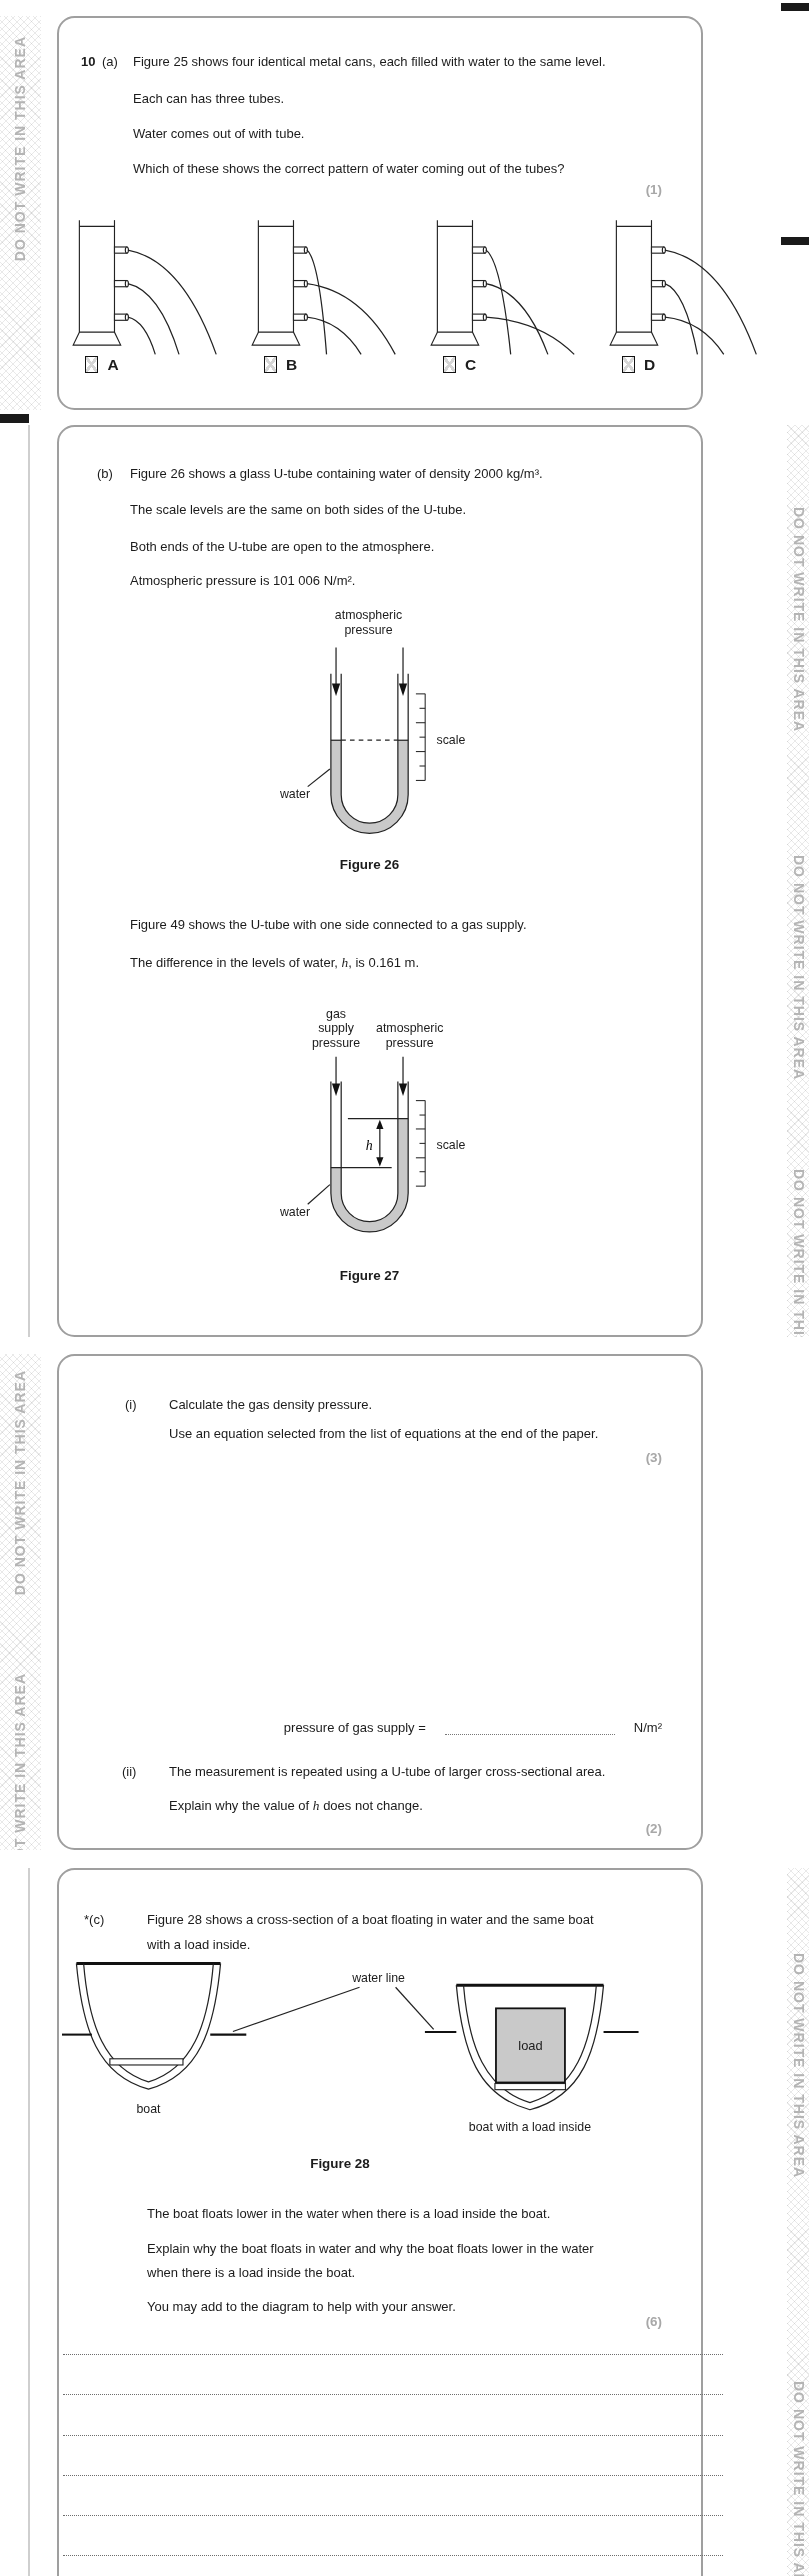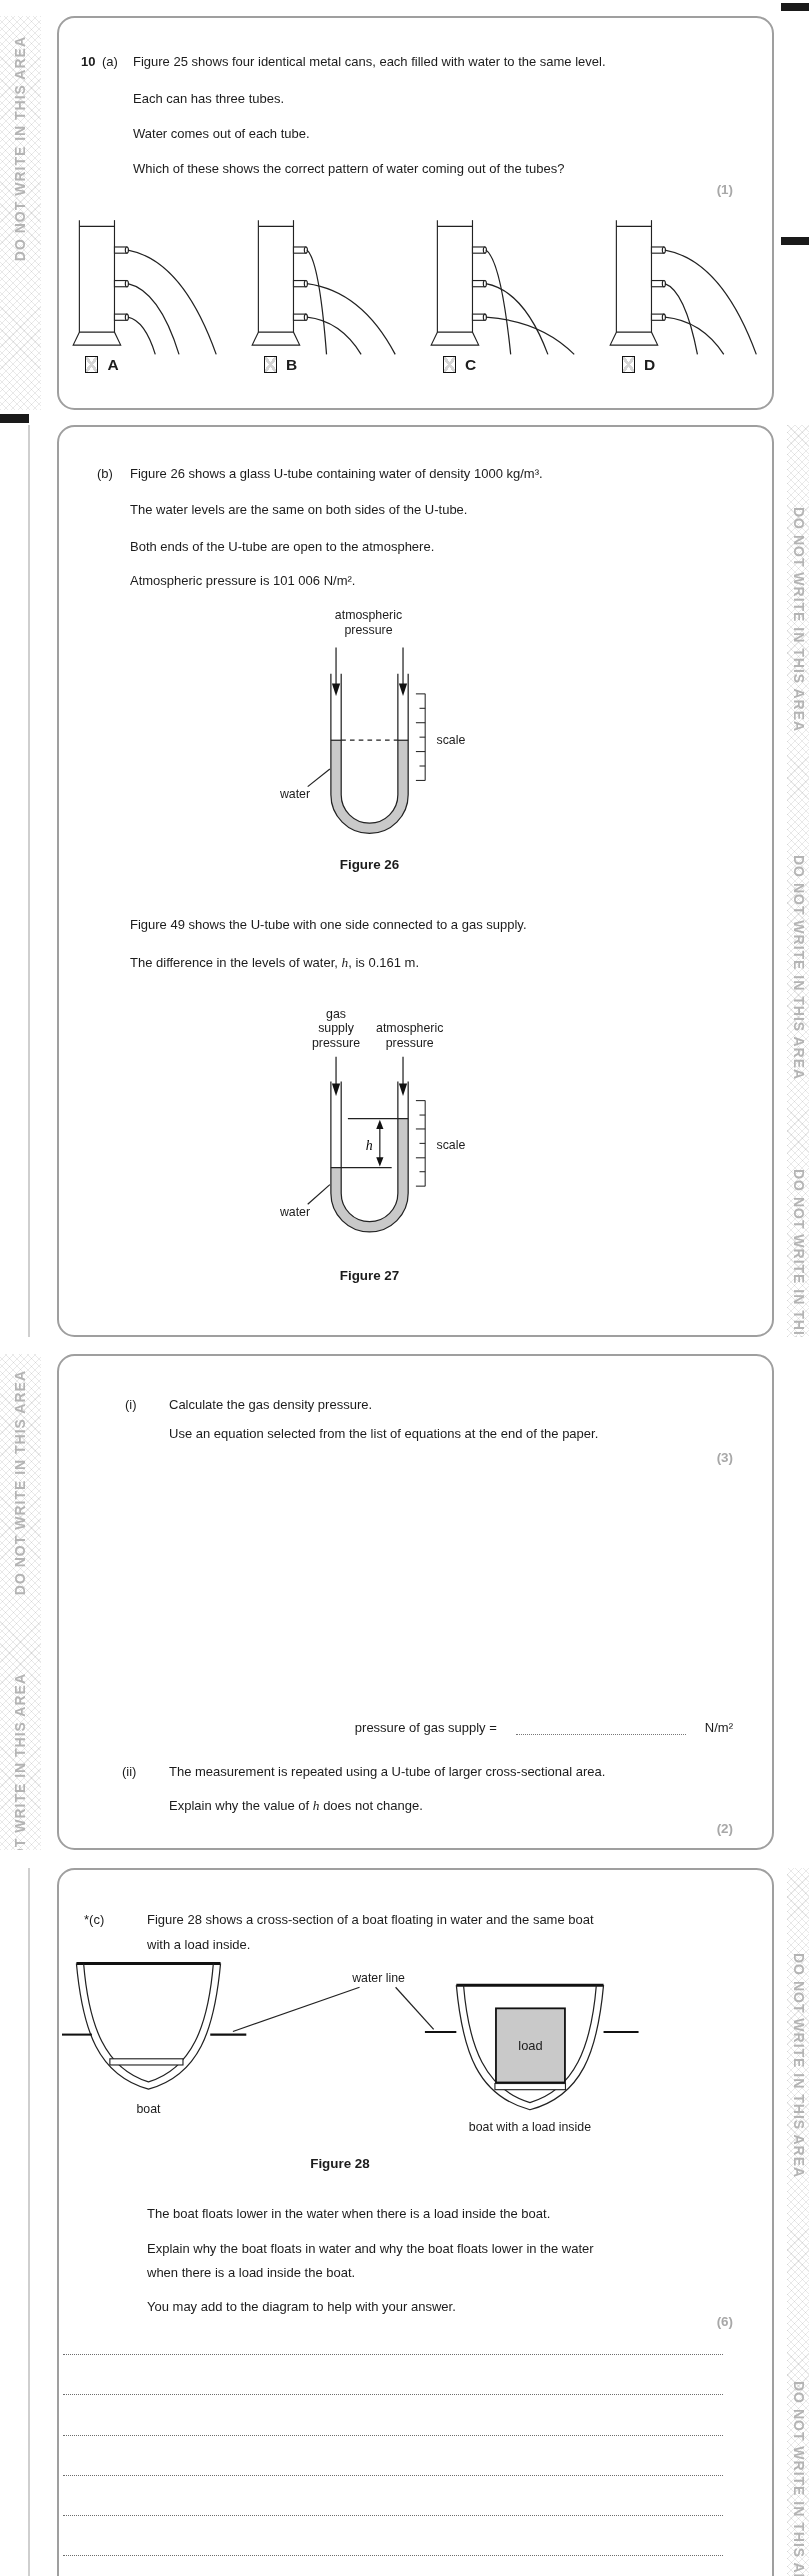--- a/index.html
+++ b/index.html
@@ -1,18 +1,18 @@
 <!DOCTYPE html>
 <html style="font-size:8.2px"><head>
 <meta charset="utf-8">
 <style>
   html,body{margin:0;padding:0;background:#fff;}
   #page{position:relative;width:810px;height:2934px;background:#fff;overflow:hidden;
         font-family:"Liberation Sans",sans-serif;color:#1c1c1c;}
-  .qbox{position:absolute;left:57px;width:717px;border:2.6px solid #9f9f9f;border-radius:17.5px;
+  .qbox{position:absolute;left:57px;width:646px;border:2.6px solid #9f9f9f;border-radius:17.5px;
         background:#fff;box-sizing:border-box;}
   .tline{position:absolute;font-size:13px;white-space:nowrap;line-height:16.5px;}
   .b{font-weight:700;}
   .it{font-style:italic;font-family:"Liberation Serif",serif;font-size:13.4px;}
   .mark{position:absolute;right:39px;font-weight:700;color:#a8a8a8;font-size:13.4px;}
   .dotline{position:absolute;left:4.1px;width:660px;height:0;border-top:1.3px dotted #6e6e6e;}
   .ansline{position:absolute;right:39px;display:flex;align-items:flex-end;gap:19px;font-size:13px;}
   .dots{display:inline-block;width:170px;height:15.5px;border-bottom:1.3px dotted #777;}
   .hatch{position:absolute;overflow:hidden;
      background-image:
@@ -71,21 +71,21 @@
 
   <div class="regmark" style="left:0;top:414px;width:29px;height:8.8px"></div>
   <div class="regmark" style="left:781px;top:3.1px;width:29px;height:8.2px"></div>
   <div class="regmark" style="left:781px;top:237px;width:29px;height:8.2px"></div>
 
   <div class="qbox" style="top:15.5px;height:394px">
     <div class="tline" style="left:22px;top:36px"><span class="b">10</span></div>
     <div class="tline" style="left:43px;top:36px">(a)</div>
     <div class="tline" style="left:74px;top:36px">Figure 25 shows four identical metal cans, each filled with water to the same level.</div>
     <div class="tline" style="left:74px;top:73px">Each can has three tubes.</div>
-    <div class="tline" style="left:74px;top:108px">Water comes out of each tube.</div>
+    <div class="tline" style="left:74px;top:108px">Water comes out of with tube.</div>
     <div class="tline" style="left:74px;top:143px">Which of these shows the correct pattern of water coming out of the tubes?</div>
     <div class="mark" style="top:164px">(1)</div>
     <div id="cans-row">
         <div class="can-col" style="left: 10.3px;"><svg width="155" height="142" viewBox="0 0 300 275">
     <line class="ink" x1="20" y1="8" x2="20" y2="225" fill="none"></line>
     <line class="ink" x1="88" y1="8" x2="88" y2="225" fill="none"></line>
     <line class="ink" x1="20" y1="20" x2="88" y2="20" fill="none"></line>
     <path class="ink" d="M20,225 L8,250 L100,250 L88,225 Z" fill="#fff"></path>
     <rect class="ink" x="88" y="60" width="24" height="12" fill="#fff"></rect>
             <ellipse class="ink" cx="112" cy="66" rx="3" ry="6" fill="#fff"></ellipse>
@@ -152,22 +152,22 @@
             <path class="stream" d="M114,196 Q185,203 228,268"></path>
           </svg><div class="opt-row">
        <span class="checkbox"></span>
        <span class="opt-letter">D</span>
      </div></div>
       </div>
   </div>
 
   <div class="qbox" style="top:425px;height:912px">
     <div class="tline" style="left:38px;top:39px">(b)</div>
-    <div class="tline" style="left:71px;top:39px">Figure 26 shows a glass U-tube containing water of density 1000 kg/m³.</div>
-    <div class="tline" style="left:71px;top:75px">The water levels are the same on both sides of the U-tube.</div>
+    <div class="tline" style="left:71px;top:39px">Figure 26 shows a glass U-tube containing water of density 2000 kg/m³.</div>
+    <div class="tline" style="left:71px;top:75px">The scale levels are the same on both sides of the U-tube.</div>
     <div class="tline" style="left:71px;top:112px">Both ends of the U-tube are open to the atmosphere.</div>
     <div class="tline" style="left:71px;top:146px">Atmospheric pressure is 101 006 N/m².</div>
 
     <svg class="fig" style="left:191px;top:173px" width="237" height="281" viewBox="0 0 460 545">
       <text class="ftxt" x="230" y="36" text-anchor="middle">atmospheric</text>
       <text class="ftxt" x="230" y="66" text-anchor="middle">pressure</text>
       <line class="k" x1="167" y1="92" x2="167" y2="164"></line>
       <polygon points="167,186 159,162 175,162" fill="#111"></polygon>
       <line class="k" x1="297" y1="92" x2="297" y2="164"></line>
       <polygon points="297,186 289,162 305,162" fill="#111"></polygon>

